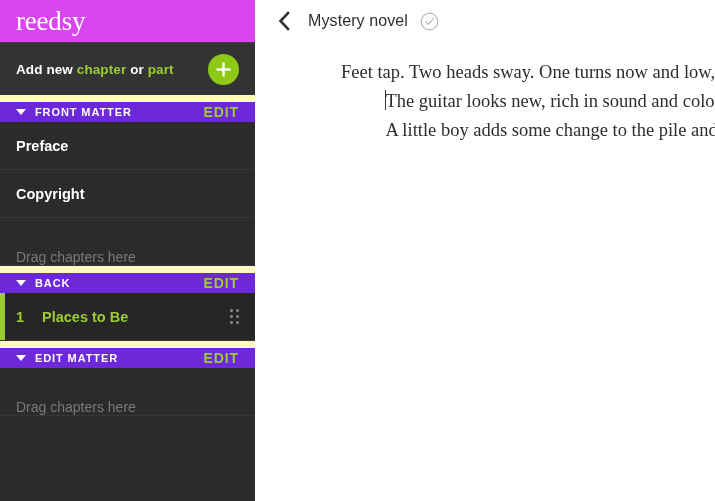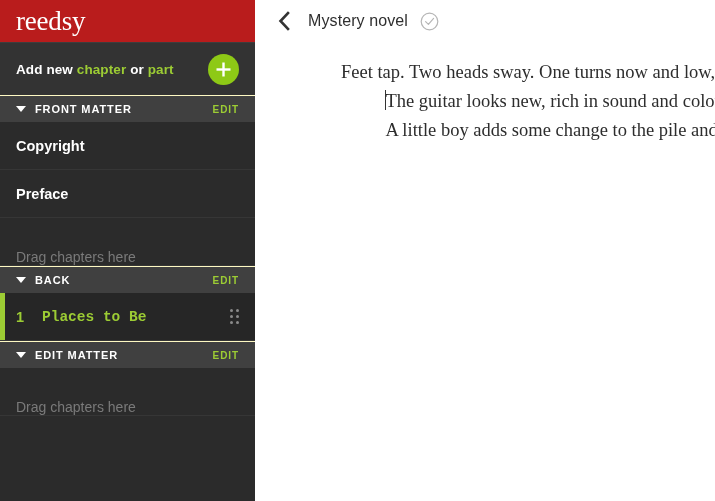--- a/index.html
+++ b/index.html
@@ -21,21 +21,21 @@
   .sidebar {
     width: 255px;
     min-width: 255px;
     height: 501px;
     background: #2b2b2b;
     overflow: hidden;
     position: relative;
   }
   .brand-bar {
     height: 42px;
-    background: #b91c1c;
+    background: #d946ef;
     display: flex;
     align-items: center;
     padding-left: 16px;
   }
   .brand {
     font-family: "Liberation Serif", serif;
     font-size: 27px;
     color: #ffffff;
     letter-spacing: -0.2px;
     line-height: 1;
@@ -68,47 +68,47 @@
     display: flex;
     align-items: center;
     justify-content: center;
     flex: 0 0 auto;
     cursor: pointer;
   }
   .plus-btn svg { display:block; }
 
   .section-head {
     height: 27px;
-    background: #404040;
+    background: #6d28d9;
     display: flex;
     align-items: center;
     padding: 0 16px;
     justify-content: space-between;
-    border-top: 1px solid #fef9c3;
+    border-top: 7px solid #fef9c3;
   }
   .section-head-left {
     display: flex;
     align-items: center;
     gap: 9px;
   }
   .caret {
     width: 0; height: 0;
     border-left: 5px solid transparent;
     border-right: 5px solid transparent;
     border-top: 6px solid #ffffff;
     display: block;
   }
   .section-title {
     font-size: 11px;
     font-weight: bold;
     color: #ffffff;
     letter-spacing: 0.9px;
   }
   .section-edit {
-    font-size: 10px;
+    font-size: 14px;
     font-weight: bold;
     color: #9ccc34;
     letter-spacing: 0.9px;
     cursor: pointer;
   }
 
   .chapter-row {
     height: 48px;
     display: flex;
     align-items: center;
@@ -149,21 +149,20 @@
   }
   .chapter-row.selected .num {
     color: #9ccc34;
     font-size: 14.5px;
     font-weight: bold;
     width: 26px;
     display: inline-block;
   }
   .chapter-row.selected .title {
     color: #9ccc34;
-    font-family: Liberation Mono, monospace;
   }
   .drag-handle {
     margin-left: auto;
     display: grid;
     grid-template-columns: 3px 3px;
     grid-template-rows: 3px 3px 3px;
     gap: 3px;
     cursor: grab;
   }
   .drag-handle i {
@@ -251,25 +250,25 @@
 
     <div class="section-head">
       <div class="section-head-left">
         <span class="caret"></span>
         <span class="section-title">FRONT MATTER</span>
       </div>
       <span class="section-edit">EDIT</span>
     </div>
 
     <div class="chapter-row">
+      <span class="title">Preface</span>
+    </div>
+
+    <div class="chapter-row">
       <span class="title">Copyright</span>
-    </div>
-
-    <div class="chapter-row">
-      <span class="title">Preface</span>
     </div>
 
     <div class="drag-row">
       <span class="ph">Drag chapters here</span>
     </div>
 
     <div class="section-head">
       <div class="section-head-left">
         <span class="caret"></span>
         <span class="section-title">BACK</span>

